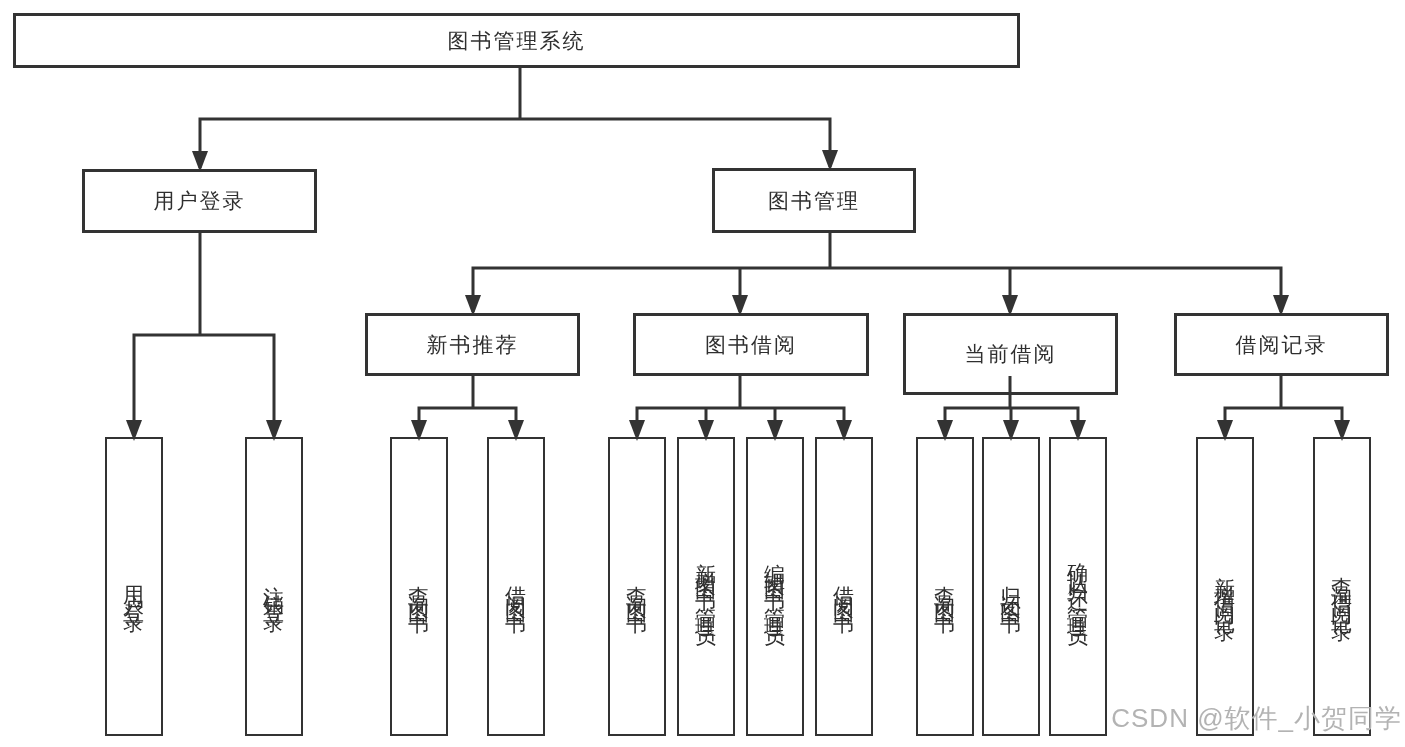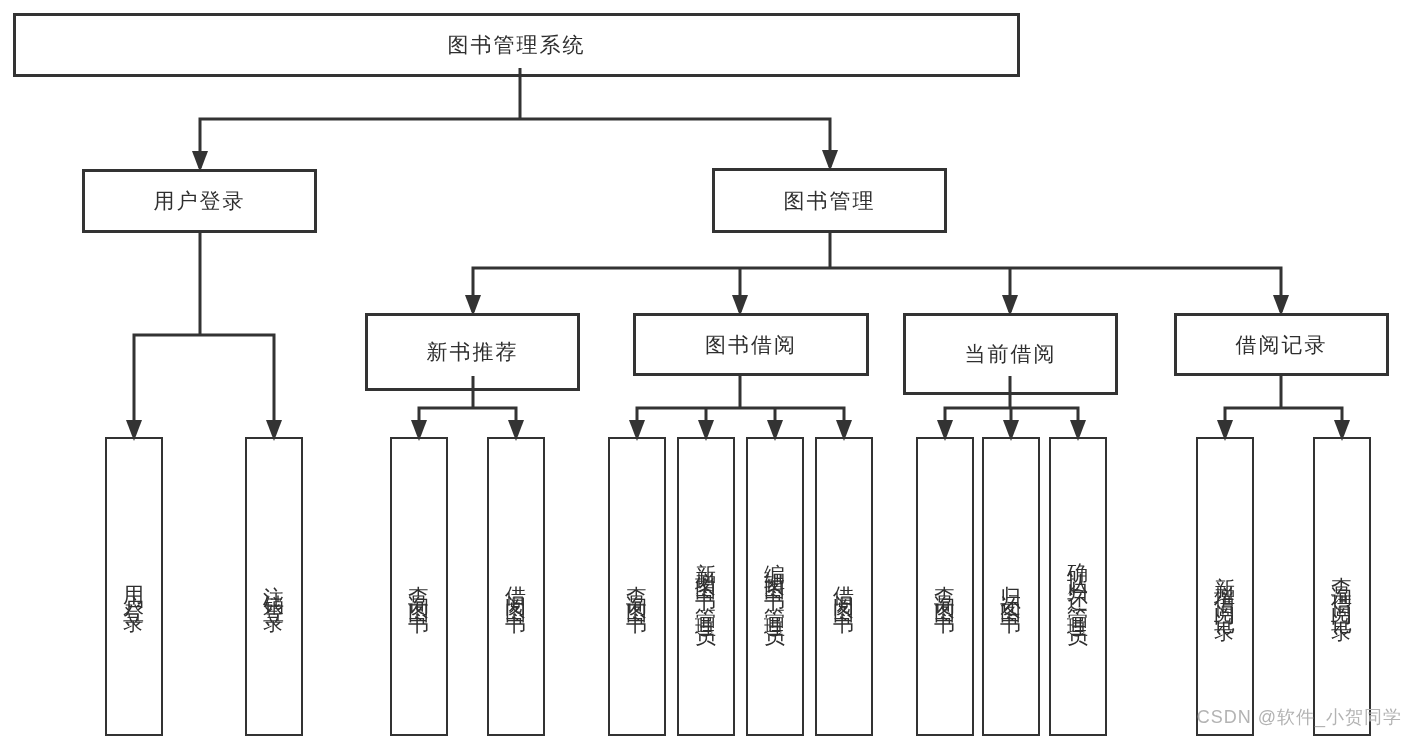--- a/index.html
+++ b/index.html
@@ -46,45 +46,45 @@
     stroke:#333333;
     stroke-width:3;
   }
   svg.connectors polygon{
     fill:#333333;
     stroke:none;
   }
   .watermark{
     position:absolute;
     right:3px;
-    bottom:18px;
-    font-size:18px;
+    bottom:11px;
+    font-size:26px;
     letter-spacing:1px;
     color:#b3b3b3;
     z-index:4;
     white-space:nowrap;
   }
 </style>
 </head>
 <body>
 
 <div class="stage">
 
-  <div class="node" style="left:13px;top:13px;width:1007px;height:64px">
+  <div class="node" style="left:13px;top:13px;width:1007px;height:55px">
     <span class="lbl">图书管理系统</span>
   </div>
 
   <div class="node" style="left:82px;top:169px;width:235px;height:64px">
     <span class="lbl">用户登录</span>
   </div>
-  <div class="node" style="left:712px;top:168px;width:235px;height:65px">
+  <div class="node" style="left:712px;top:168px;width:204px;height:65px">
     <span class="lbl">图书管理</span>
   </div>
 
-  <div class="node" style="left:365px;top:313px;width:215px;height:78px">
+  <div class="node" style="left:365px;top:313px;width:215px;height:63px">
     <span class="lbl">新书推荐</span>
   </div>
   <div class="node" style="left:633px;top:313px;width:236px;height:63px">
     <span class="lbl">图书借阅</span>
   </div>
   <div class="node" style="left:903px;top:313px;width:215px;height:82px">
     <span class="lbl">当前借阅</span>
   </div>
   <div class="node" style="left:1174px;top:313px;width:215px;height:63px">
     <span class="lbl">借阅记录</span>

